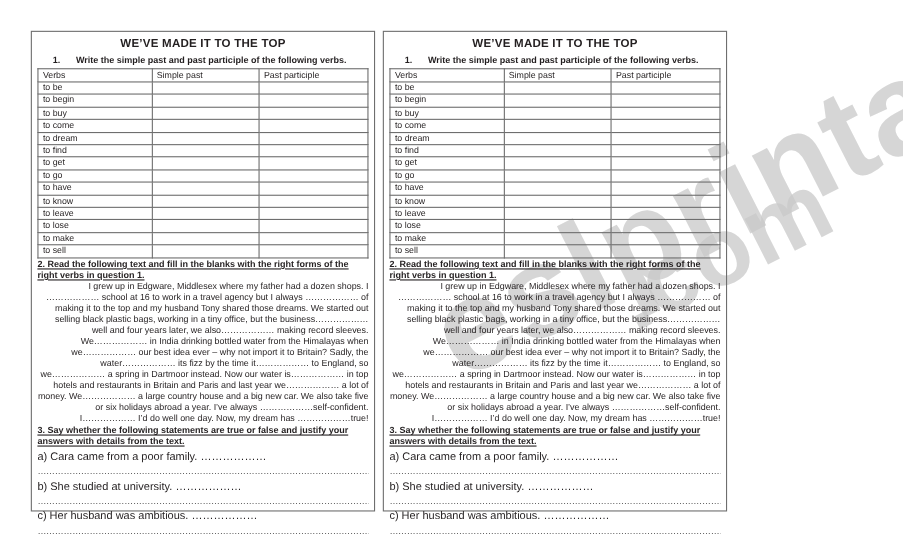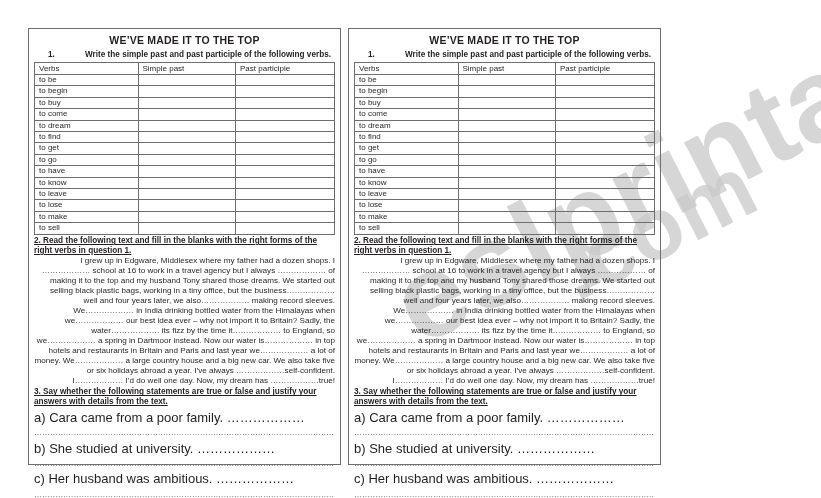--- a/index.html
+++ b/index.html
@@ -94,21 +94,21 @@
     margin: 0 0 3px 0;
     padding-left: 13px;
     line-height: 1.15;
     position: relative;
   }
   .q1-num {
     position: absolute;
     left: 14px;
     font-weight: bold;
   }
-  .q1-text { margin-left: 38px; display: inline-block; }
+  .q1-text { margin-left: 22px; display: inline-block; }
 
   
   table.verbs {
     width: 100%;
     border-collapse: collapse;
     table-layout: fixed;
     font-size: 8px;
   }
   table.verbs th,
   table.verbs td {
@@ -137,21 +137,21 @@
   }
   .passage {
     font-size: 8.1px;
     line-height: 1.235;
     margin: 0;
     text-align: right;
   }
 
   
   .tf-item {
-    font-size: 13px;
+    font-size: 10px;
     line-height: 1.25;
     margin: 2.5px 0 0 0;
   }
   .dots-row {
     font-size: 8.1px;
     line-height: 1.0;
     letter-spacing: -0.2px;
     margin: 3px 0 0 0;
     color: #4a4a4a;
     overflow: hidden;

